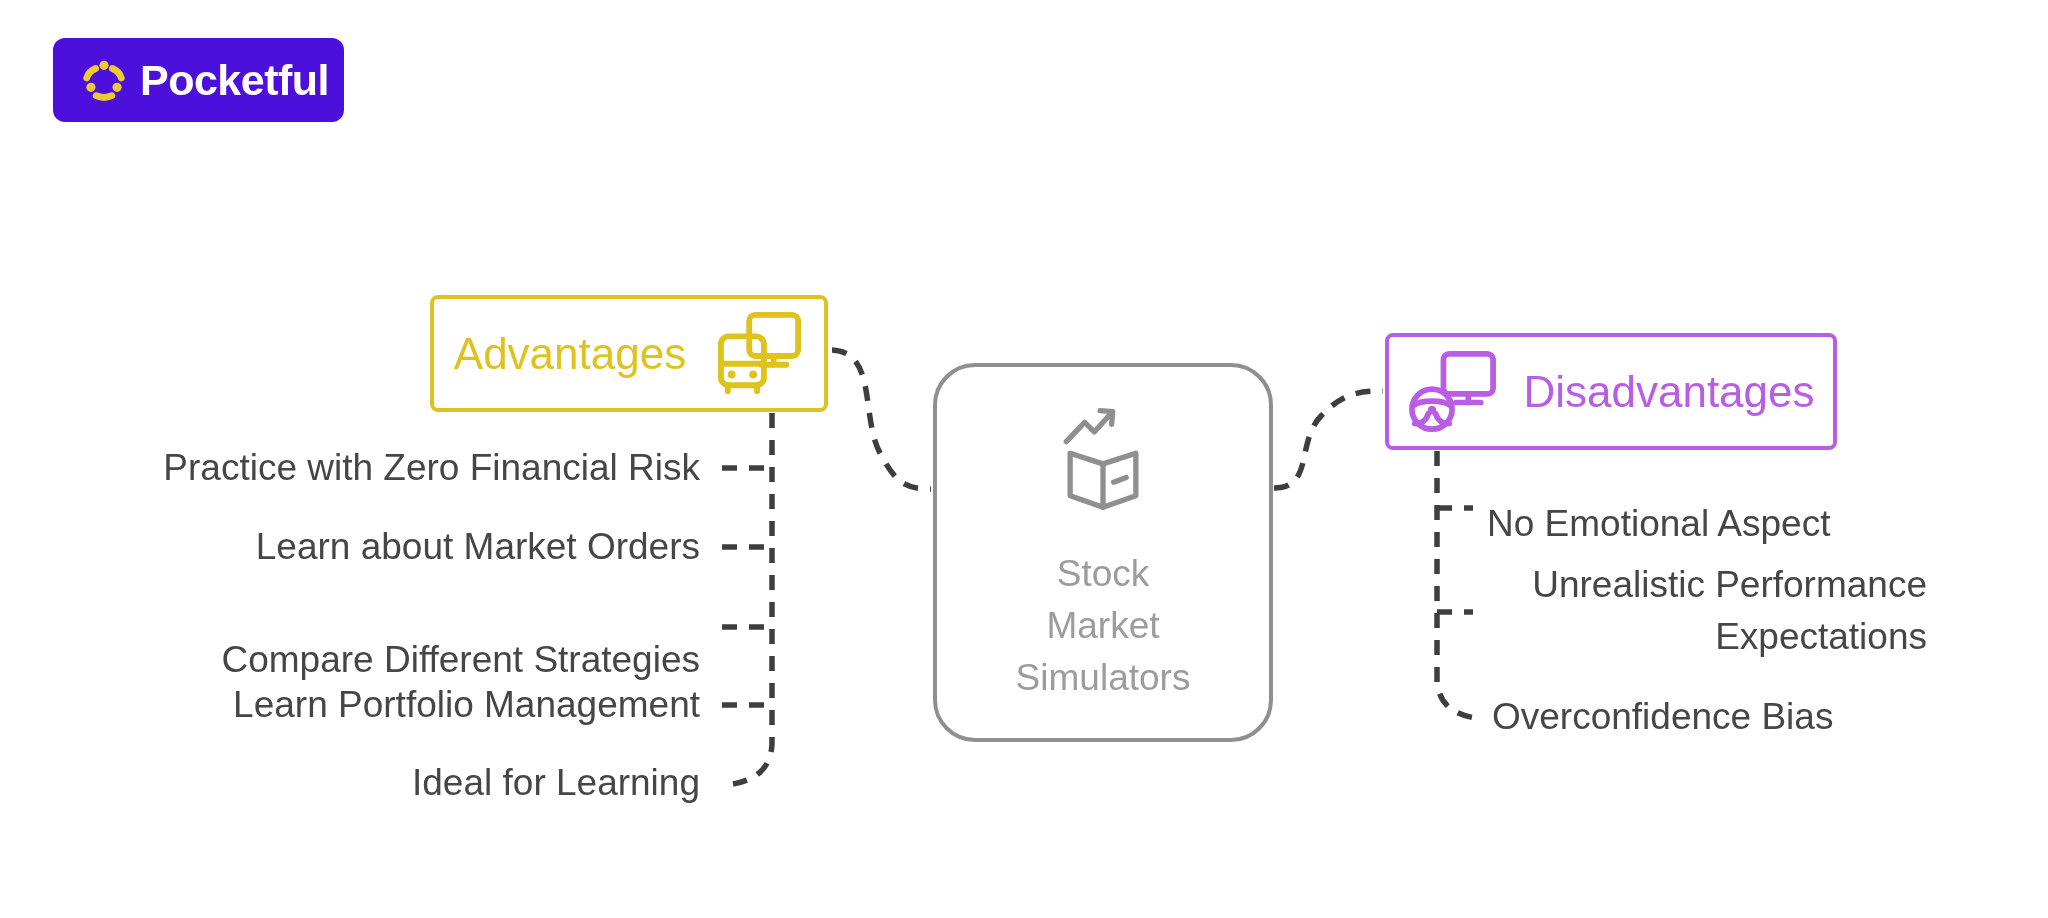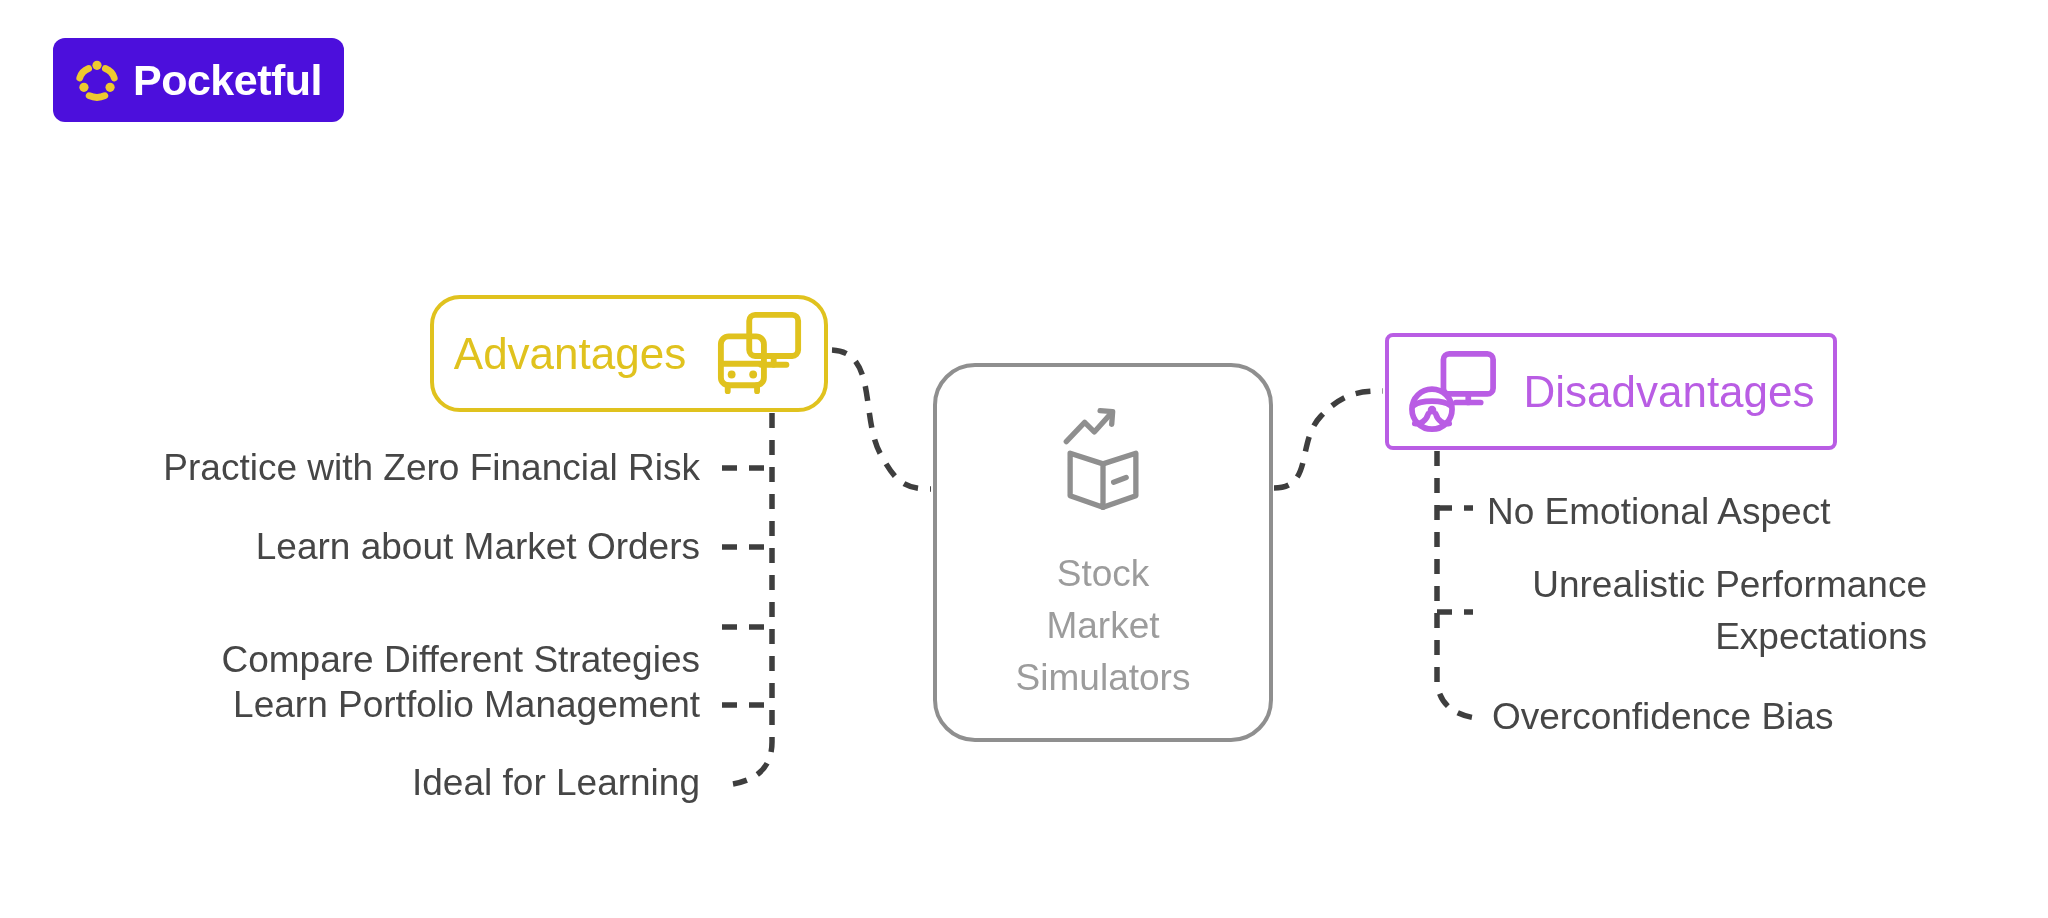--- a/index.html
+++ b/index.html
@@ -6,31 +6,31 @@
   html,body{margin:0;padding:0;background:#ffffff;}
   .canvas{
     position:relative;width:2048px;height:918px;background:#fff;
     font-family:"Liberation Sans",sans-serif;overflow:hidden;
   }
   
   .logo{
     position:absolute;left:53px;top:38px;width:291px;height:84px;
     background:var(--brand_bg,#4c0fdc);border-radius:12px;
     display:flex;align-items:center;box-sizing:border-box;
-    padding-left:21px;gap:13px;
+    padding-left:28px;gap:13px;
   }
   .logo-text{color:#ffffff;font-size:43px;font-weight:bold;letter-spacing:-0.5px;}
   
   svg.wires{position:absolute;left:0;top:0;}
   .wire{fill:none;stroke:var(--connector,#3e3e3e);stroke-width:5.5;stroke-dasharray:15 12;}
   
   .node{position:absolute;box-sizing:border-box;background:#fff;
         display:flex;align-items:center;justify-content:center;}
   .node-adv{left:430px;top:295px;width:398px;height:117px;
-        border:4px solid var(--advantages,#e0c21e);border-radius:30px;gap:30px;}
+        border:4px solid var(--advantages,#e0c21e);border-radius:8px;gap:30px;}
   .node-adv .label{color:var(--advantages,#e0c21e);font-size:44px;}
   .node-dis{left:1385px;top:333px;width:452px;height:117px;
         border:4px solid var(--disadvantages,#b95de4);border-radius:8px;gap:24px;}
   .node-dis .label{color:var(--disadvantages,#b95de4);font-size:44px;}
   .node-root{left:933px;top:363px;width:340px;height:379px;
         border:4px solid var(--root,#8f8f8f);border-radius:42px;
         flex-direction:column;gap:30px;}
   .root-title{color:var(--root_text,#9c9c9c);font-size:37px;line-height:52px;text-align:center;}
   .root-title span{display:block;}
   
@@ -40,21 +40,21 @@
   .ic-adv .dot{fill:var(--advantages,#e0c21e);stroke:none;}
   .ic-dis *{stroke:var(--disadvantages,#b95de4);stroke-width:6;}
   .ic-dis .dot{fill:var(--disadvantages,#b95de4);stroke:none;}
   .ic-root *{stroke:var(--root,#999999);stroke-width:5.5;}
   .ic-flower *{stroke:var(--brand_icon,#eec92f);stroke-width:6.5;}
   .ic-flower .dot{fill:var(--brand_icon,#eec92f);stroke:none;}
   
   .item{position:absolute;color:var(--text,#464646);font-size:37px;line-height:48px;white-space:nowrap;}
   .item.left{right:1348px;text-align:center;margin-left:32px;}
   .li-0{top:444px;} .li-1{top:523px;} .li-2{top:636px;} .li-3{top:681px;} .li-4{top:759px;}
-  .ri-0{left:1487px;top:488px;}
+  .ri-0{left:1487px;top:500px;}
   .ri-1{left:1457px;top:559px;width:470px;white-space:normal;text-align:right;line-height:52px;}
   .ri-2{left:1492px;top:693px;}
 </style>
 </head>
 <body>
 
 <div class="canvas">
 
   <div class="logo">
     <svg class="ic ic-flower" width="46" height="46" viewBox="0 0 44 44">

